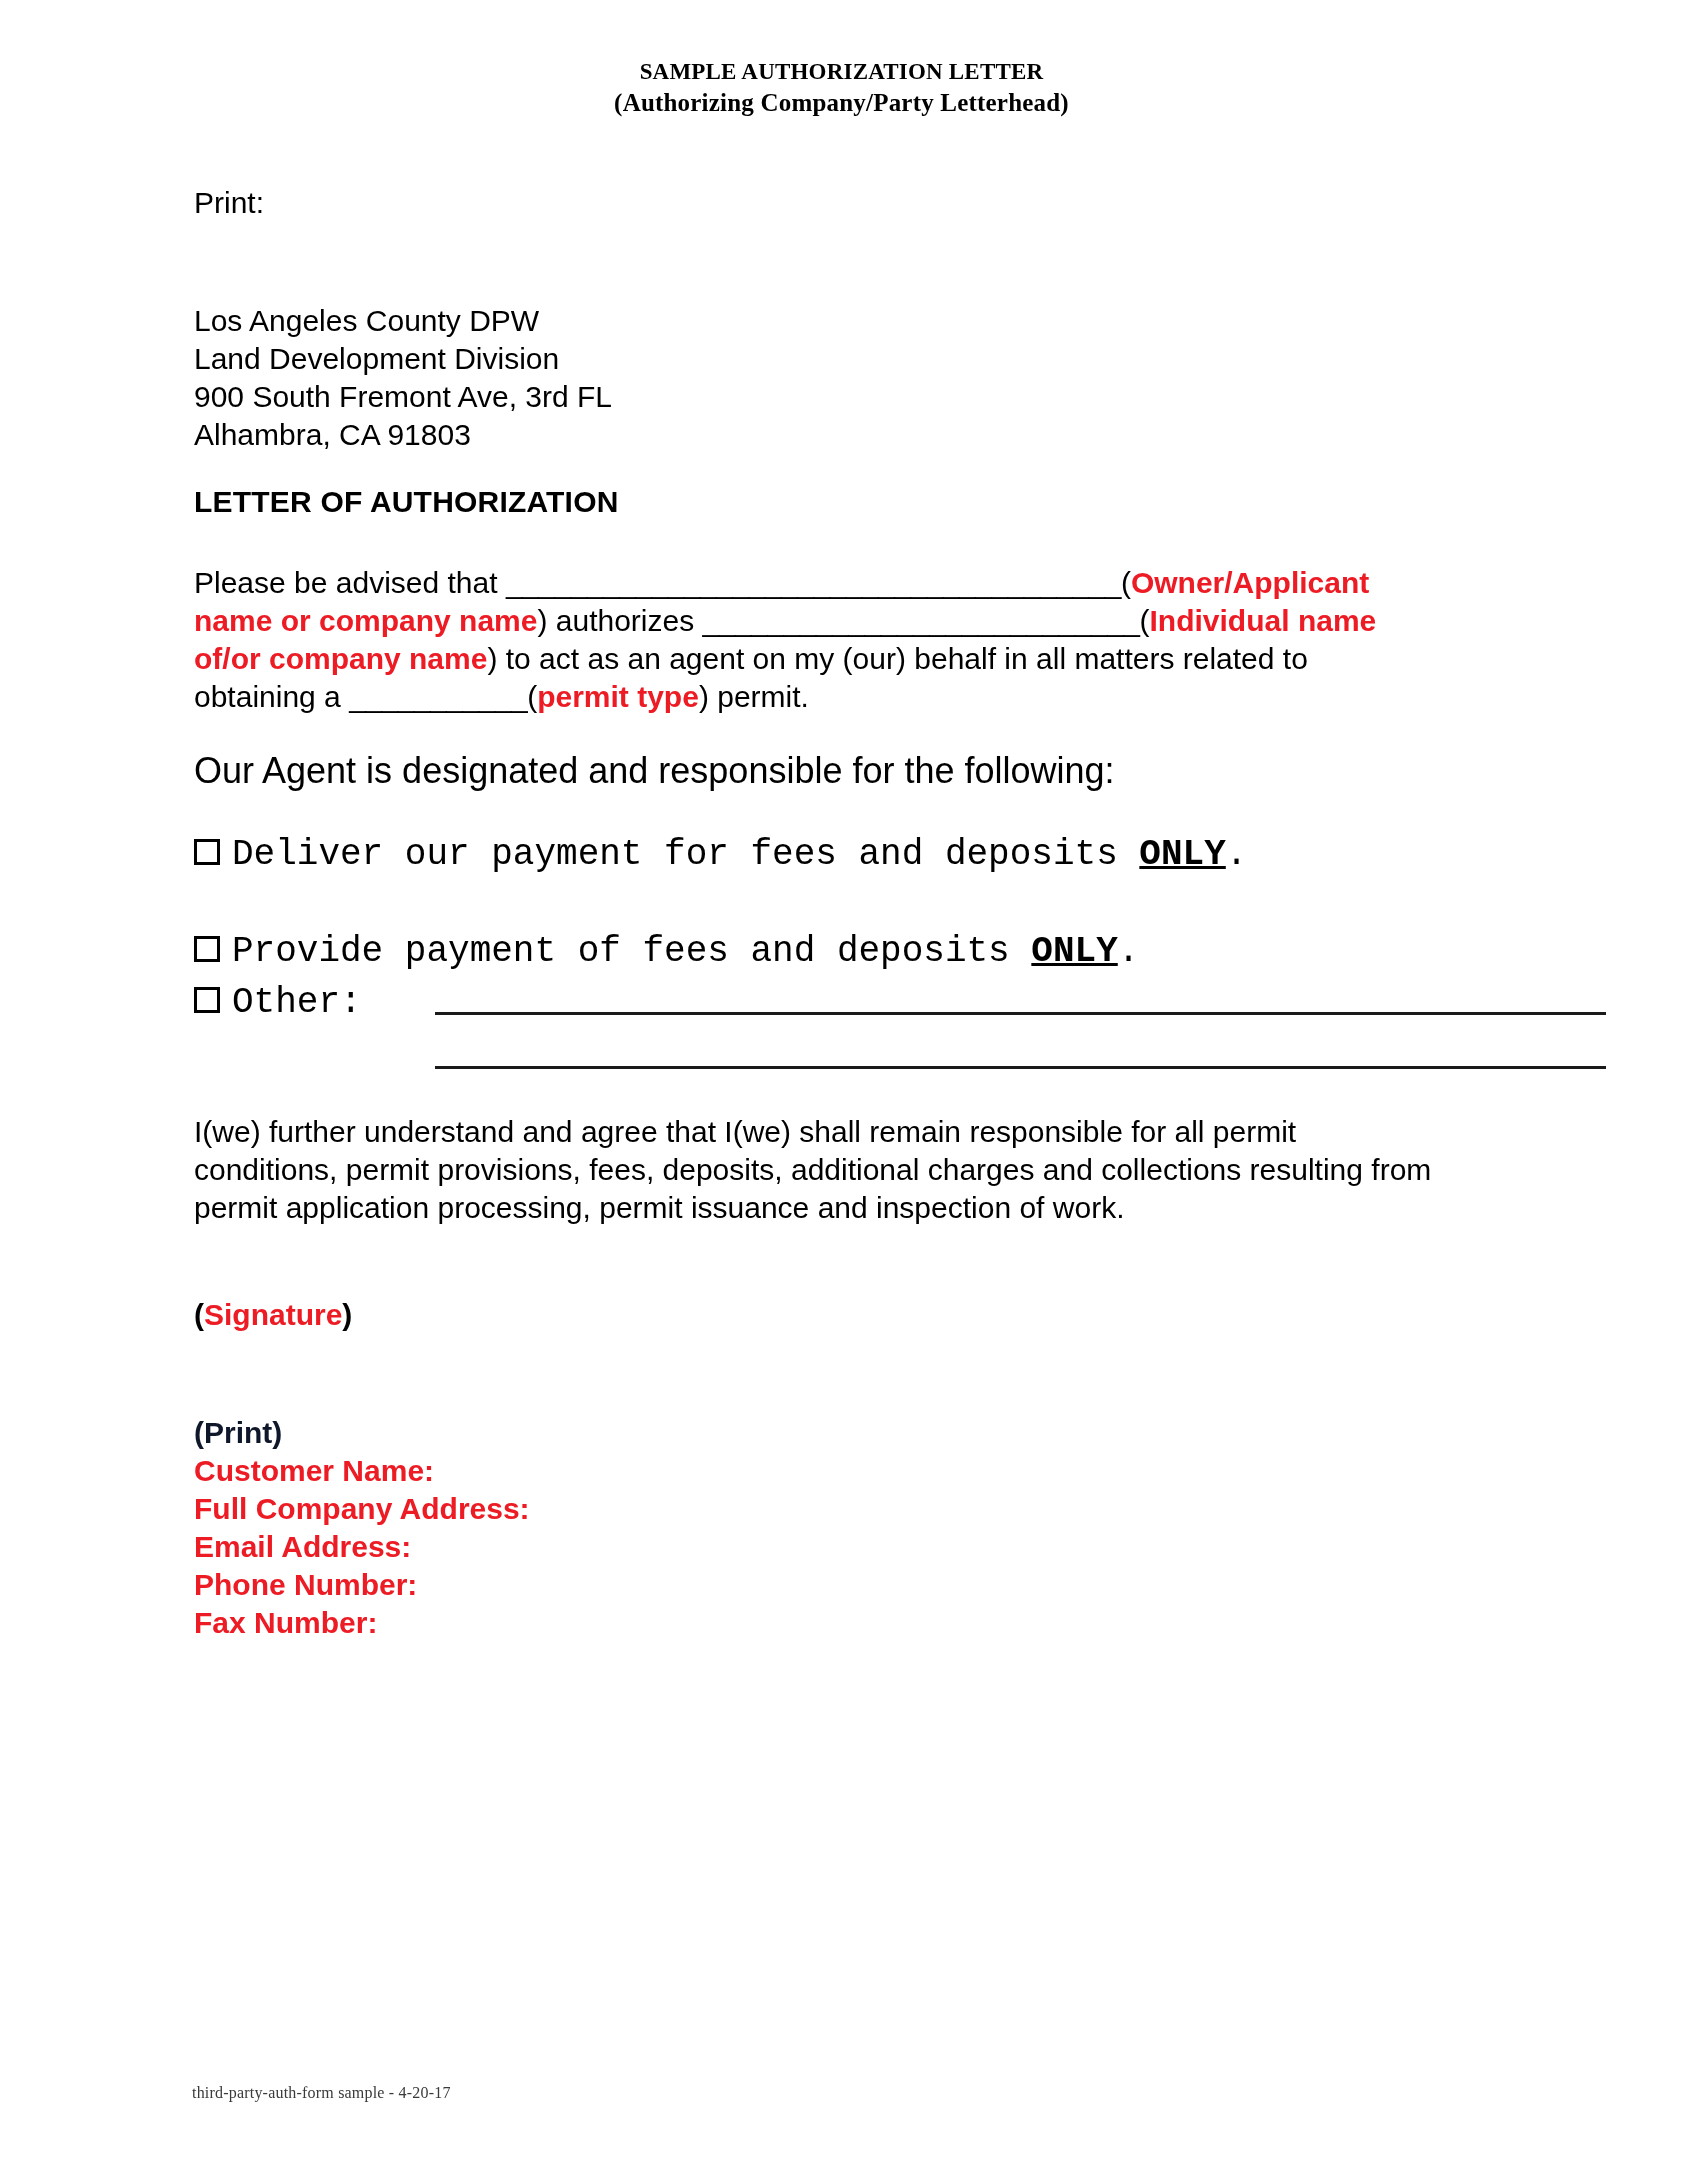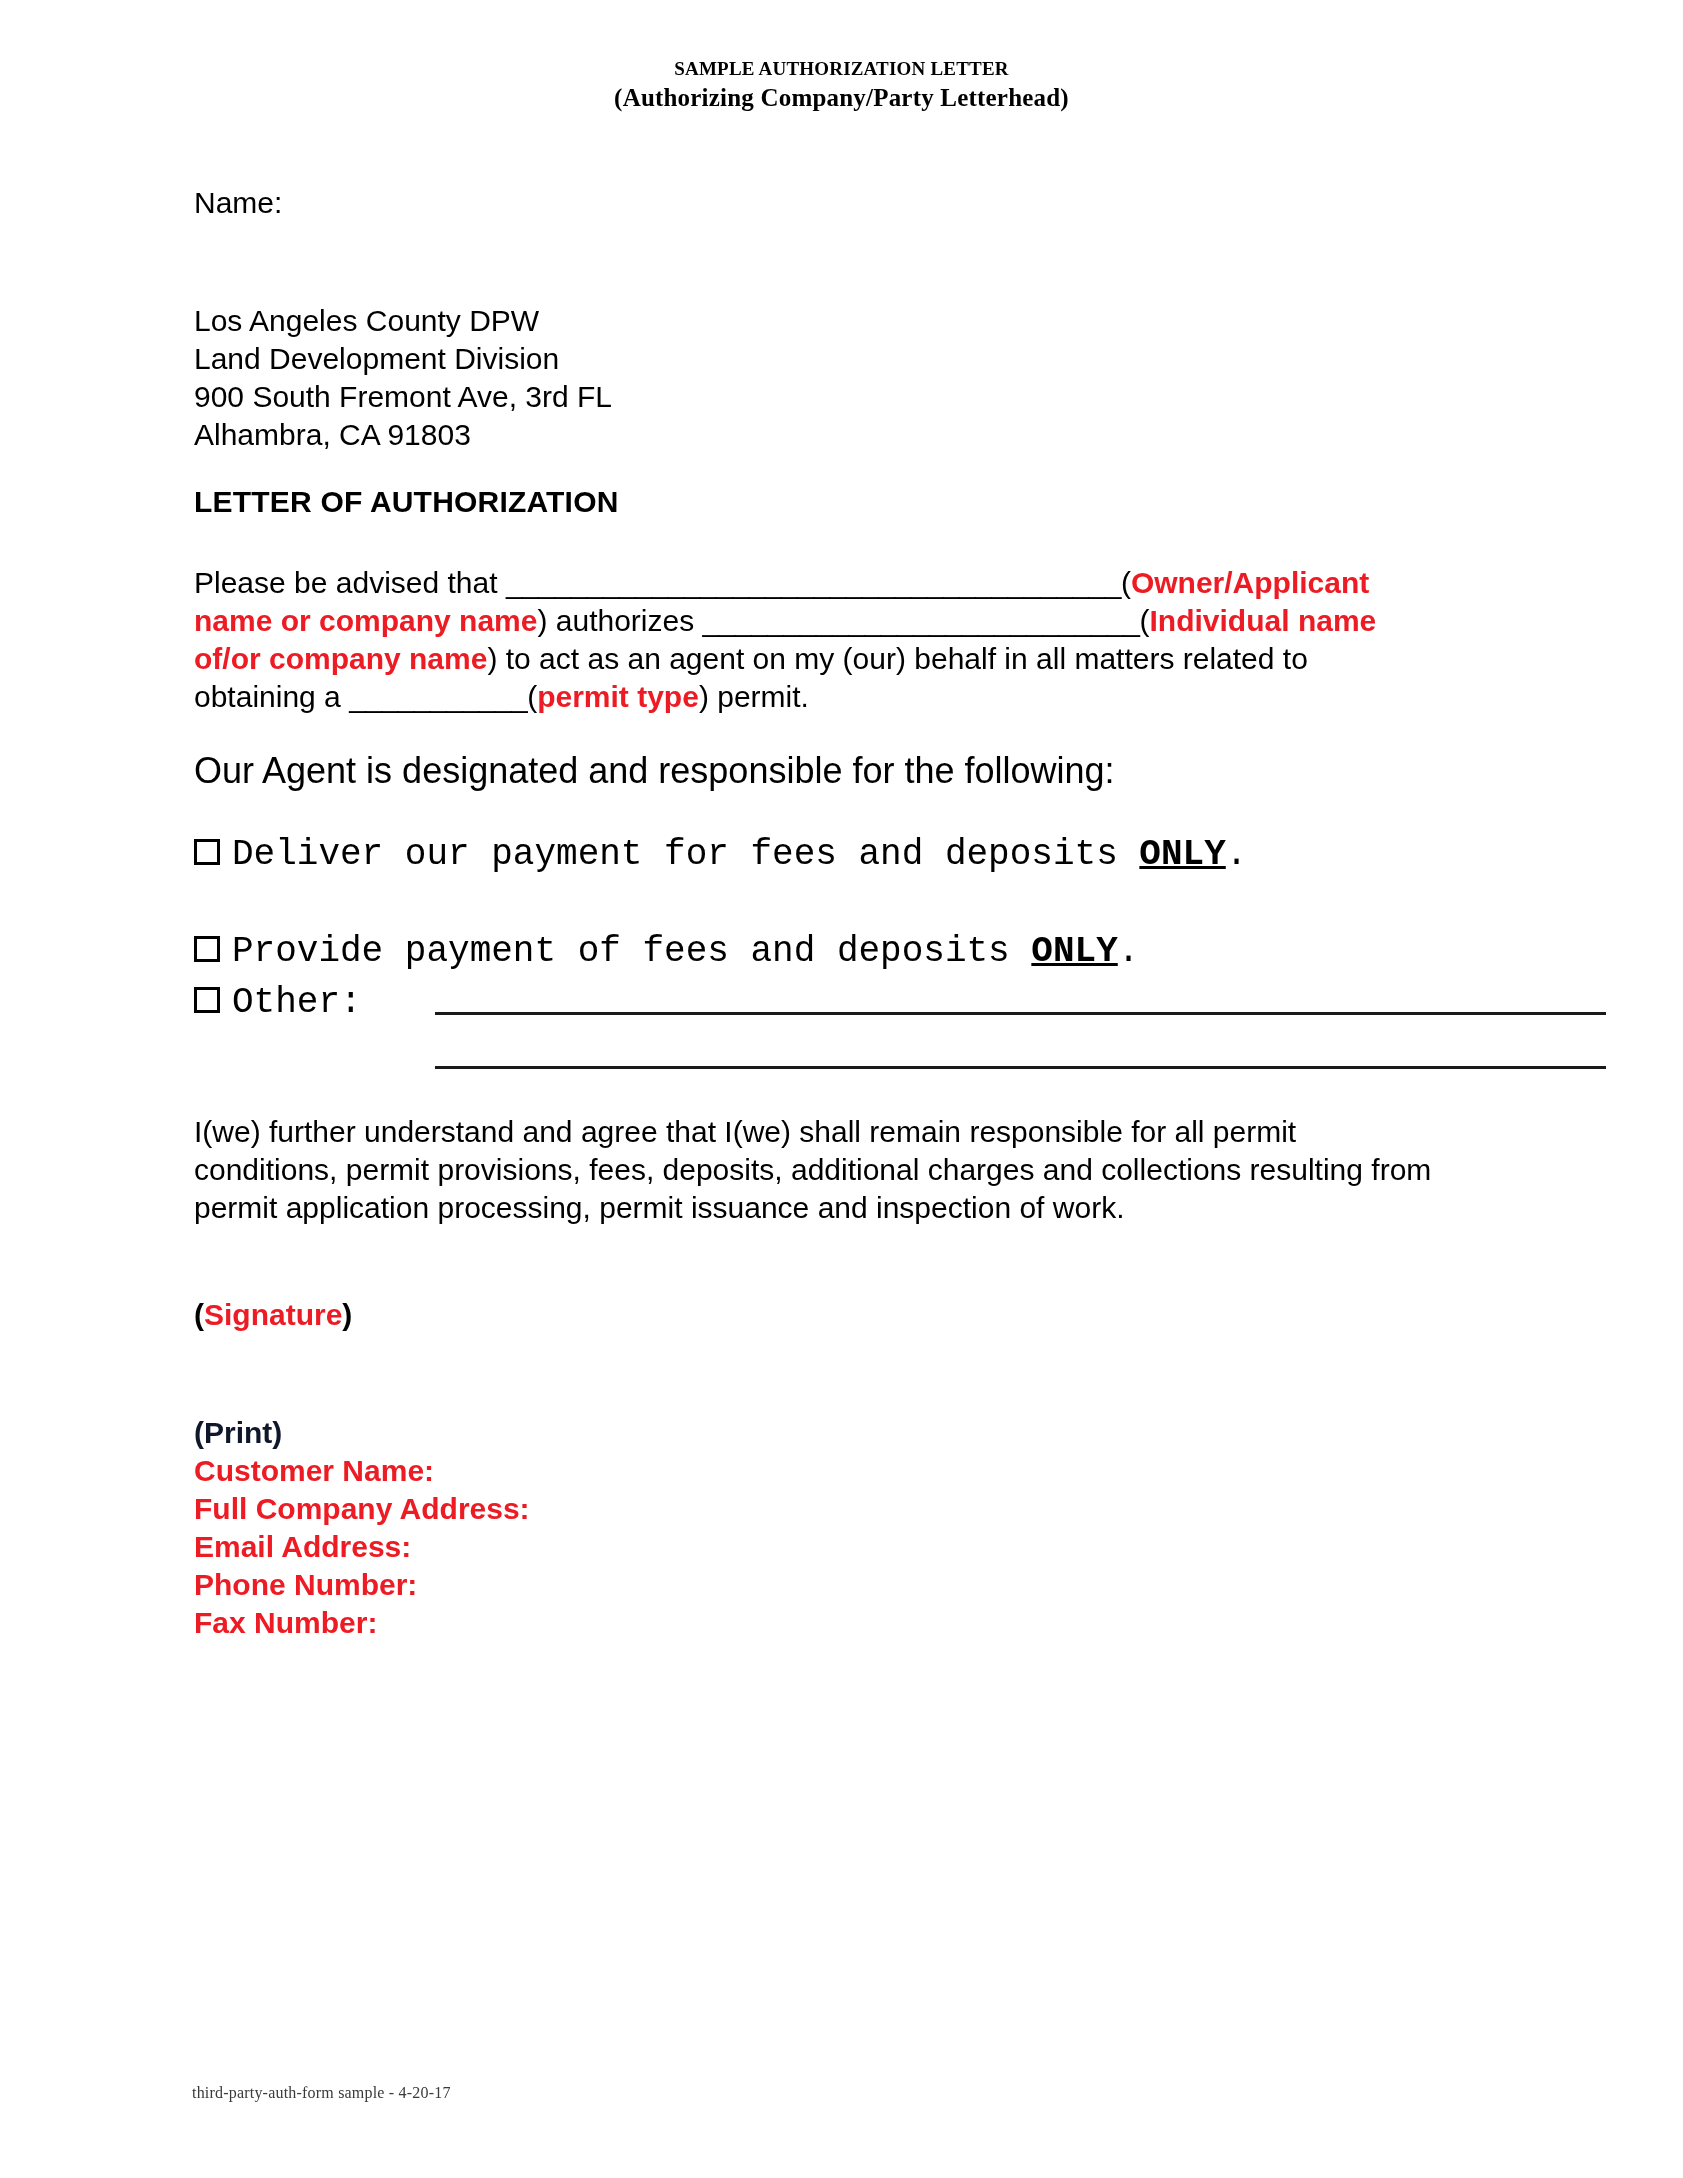--- a/index.html
+++ b/index.html
@@ -21,21 +21,21 @@
   .header {
     position: absolute;
     top: 57px;
     left: 0;
     width: 1683px;
     text-align: center;
     font-family: "Liberation Serif", serif;
     font-weight: bold;
     line-height: 1.30;
   }
-  .header .title-line1 { font-size: 19px; letter-spacing: 0.2px; display: block; }
+  .header .title-line1 { font-size: 23px; letter-spacing: 0.2px; display: block; }
   .header .title-line2 { font-size: 25px; letter-spacing: 0.2px; display: block; }
 
   
   .body-block {
     position: absolute;
     left: 194px;
     top: 0;
     width: 1228px;
   }
 
@@ -165,21 +165,21 @@
 
 <div class="page">
 
   <div class="header">
     <span class="title-line1">SAMPLE AUTHORIZATION LETTER</span>
     <span class="title-line2">(Authorizing Company/Party Letterhead)</span>
   </div>
 
   <div class="body-block">
 
-    <div class="date-line">Name:</div>
+    <div class="date-line">Print:</div>
 
     <div class="addr">Los Angeles County DPW
 Land Development Division
 900 South Fremont Ave, 3rd FL
 Alhambra, CA 91803</div>
 
     <div class="loa-heading">LETTER OF AUTHORIZATION</div>
 
     <div class="para-main"><span>Please be advised that </span><span class="blank">______________________________________</span><span>(</span><span class="red">Owner/Applicant name or company name</span><span>)</span><span> authorizes </span><span class="blank">___________________________</span><span>(</span><span class="red">Individual name of/or company name</span><span>)</span><span> to act as an agent on my (our) behalf in all matters related to obtaining a </span><span class="blank">___________</span><span>(</span><span class="red">permit type</span><span>)</span><span> permit.</span></div>
 

